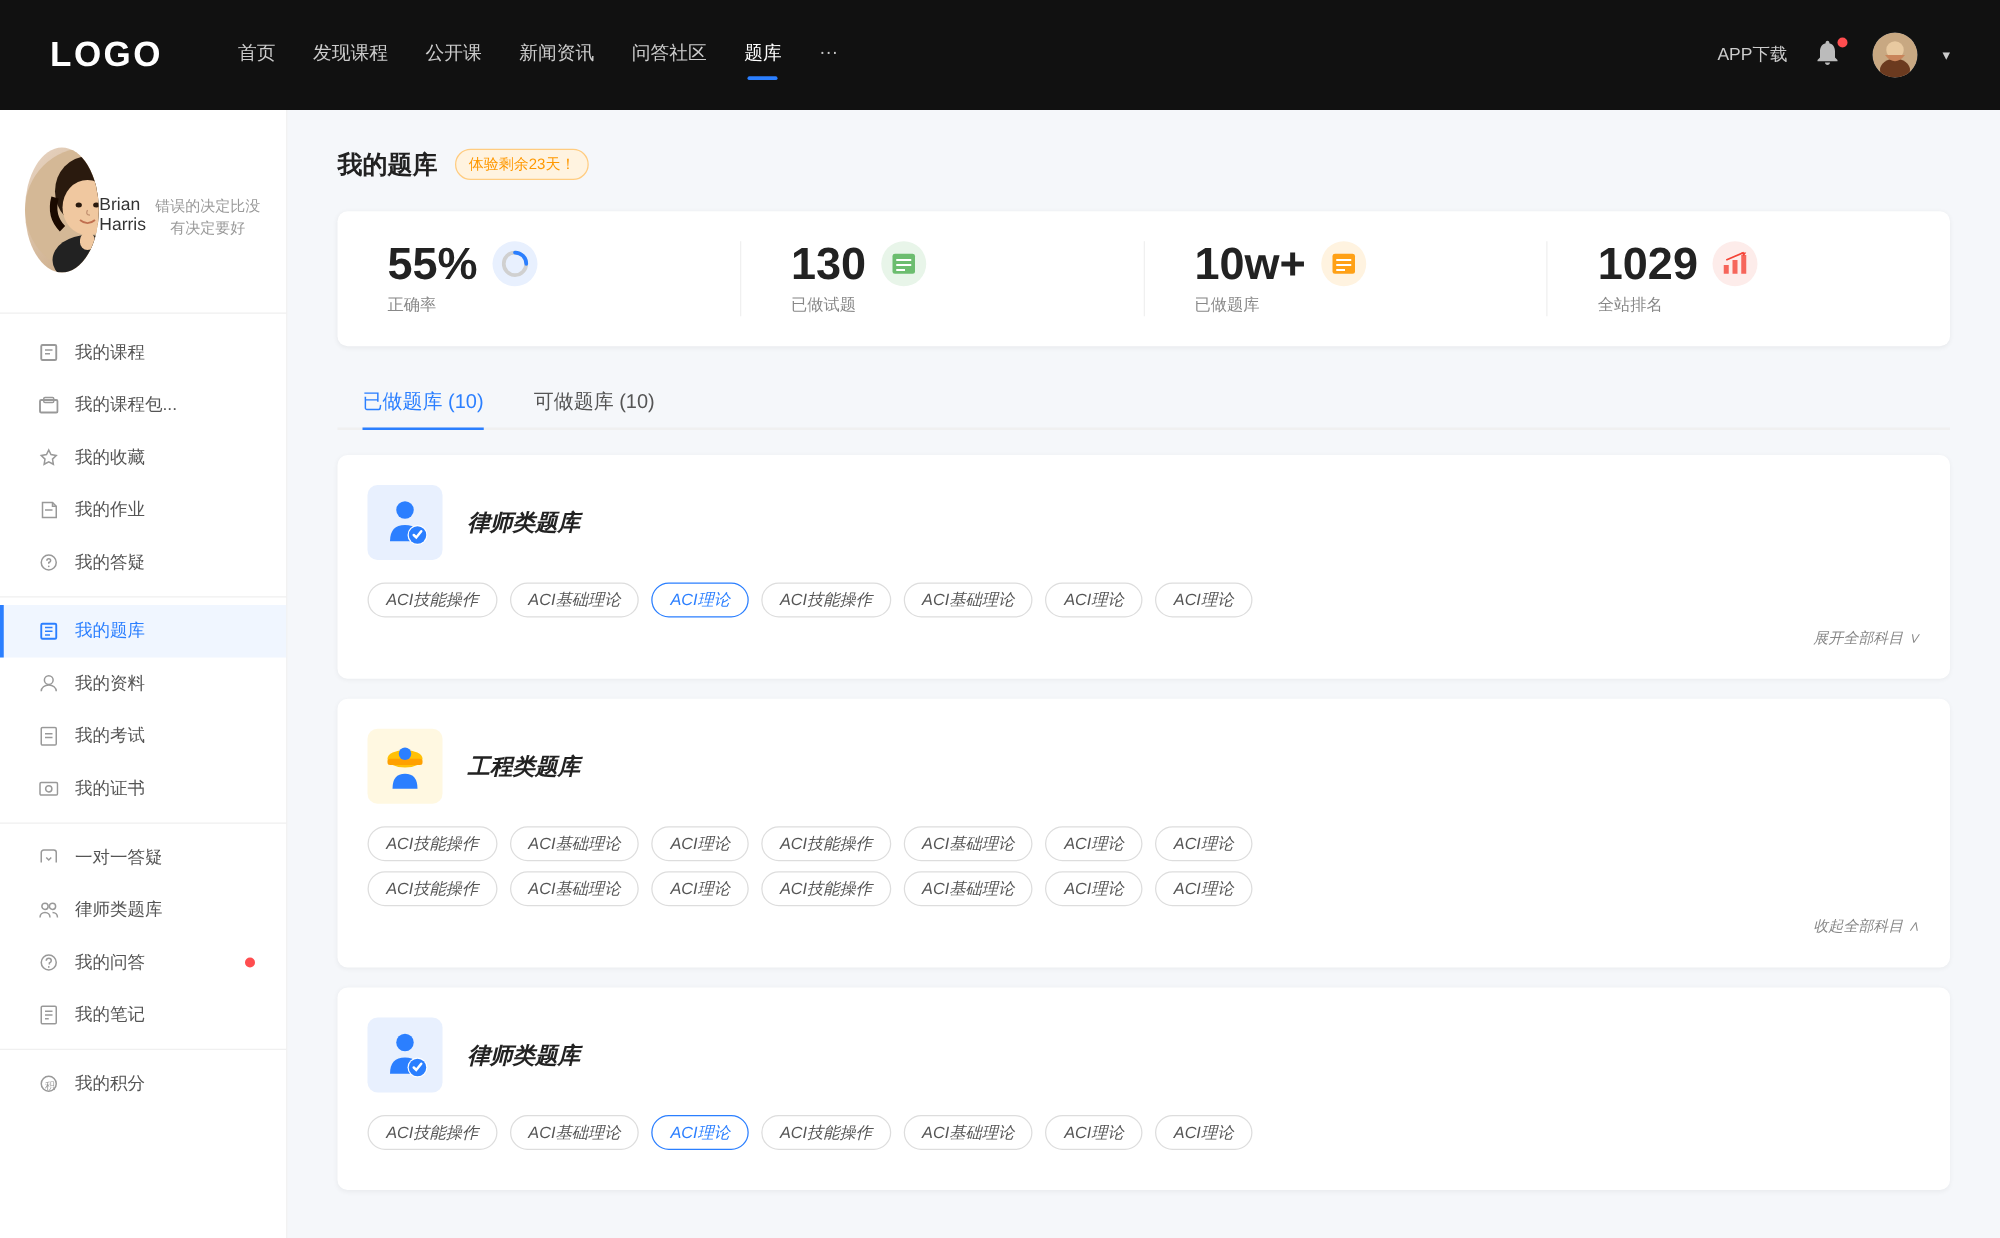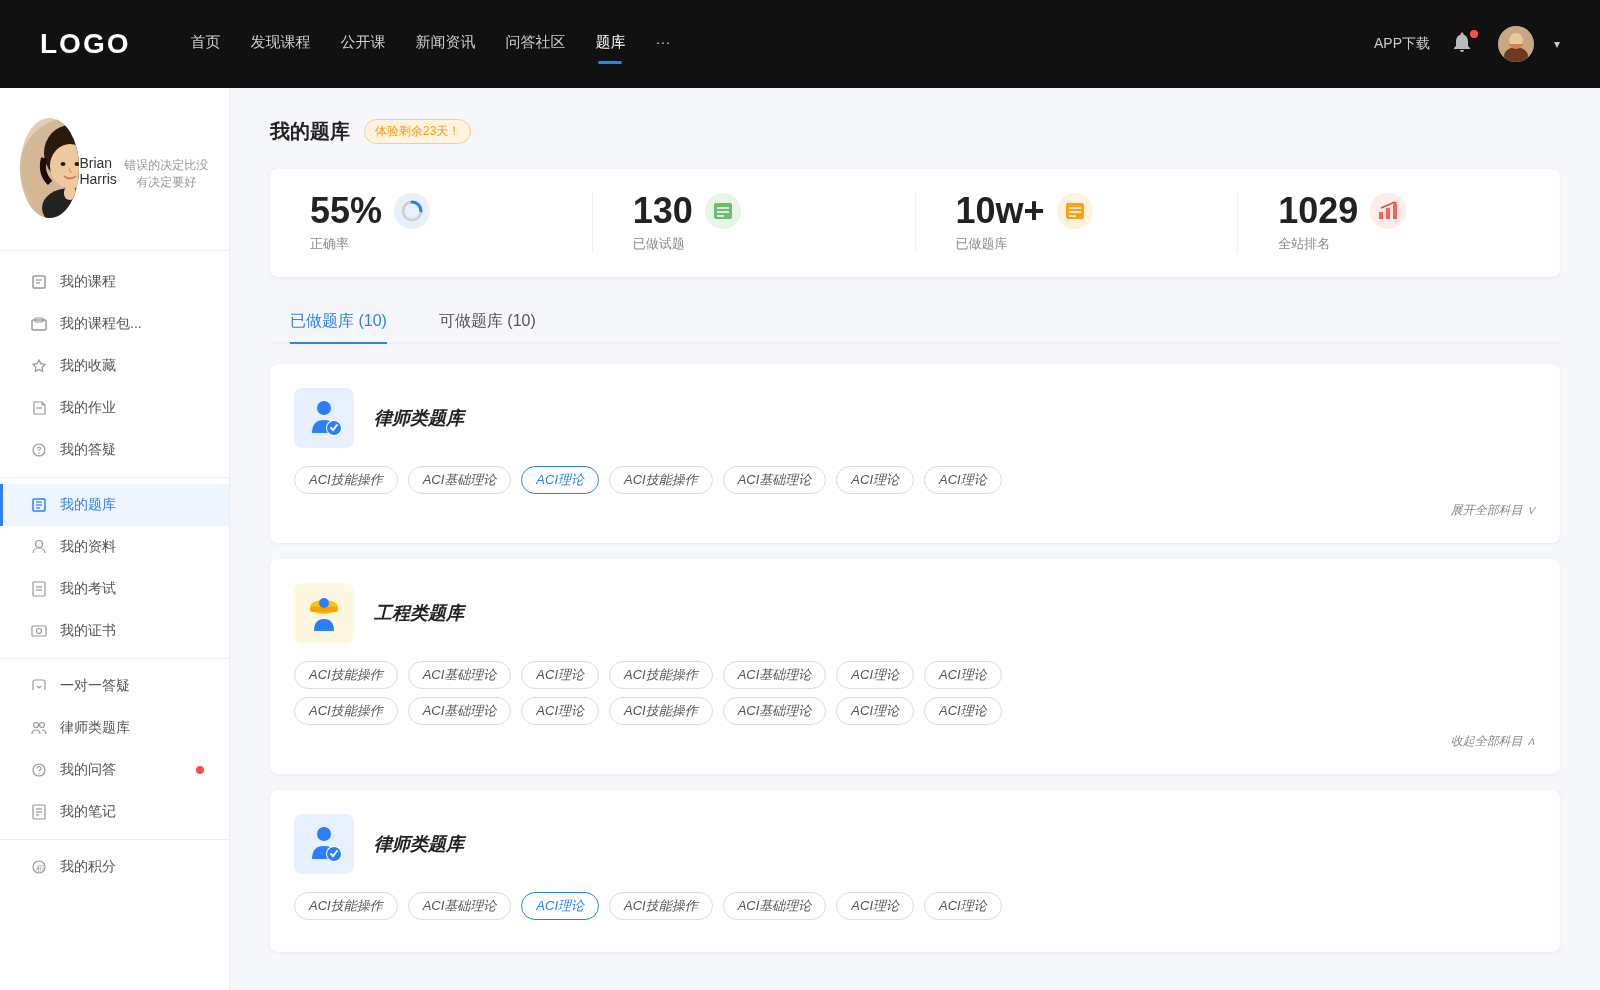--- a/index.html
+++ b/index.html
@@ -248,21 +248,21 @@
     .stat-icon.orange { background: #fff3e0; }
     .stat-icon.red { background: #fdecea; }
     .stat-label {
       font-size: 13px;
       color: #888;
     }
 
     
     .tabs-row {
       display: flex;
-      gap: 12px;
+      gap: 0;
       margin-bottom: 20px;
       border-bottom: 2px solid #f0f0f0;
     }
     .tab-item {
       font-size: 16px;
       padding: 10px 20px;
       cursor: pointer;
       color: #555;
       position: relative;
     }

